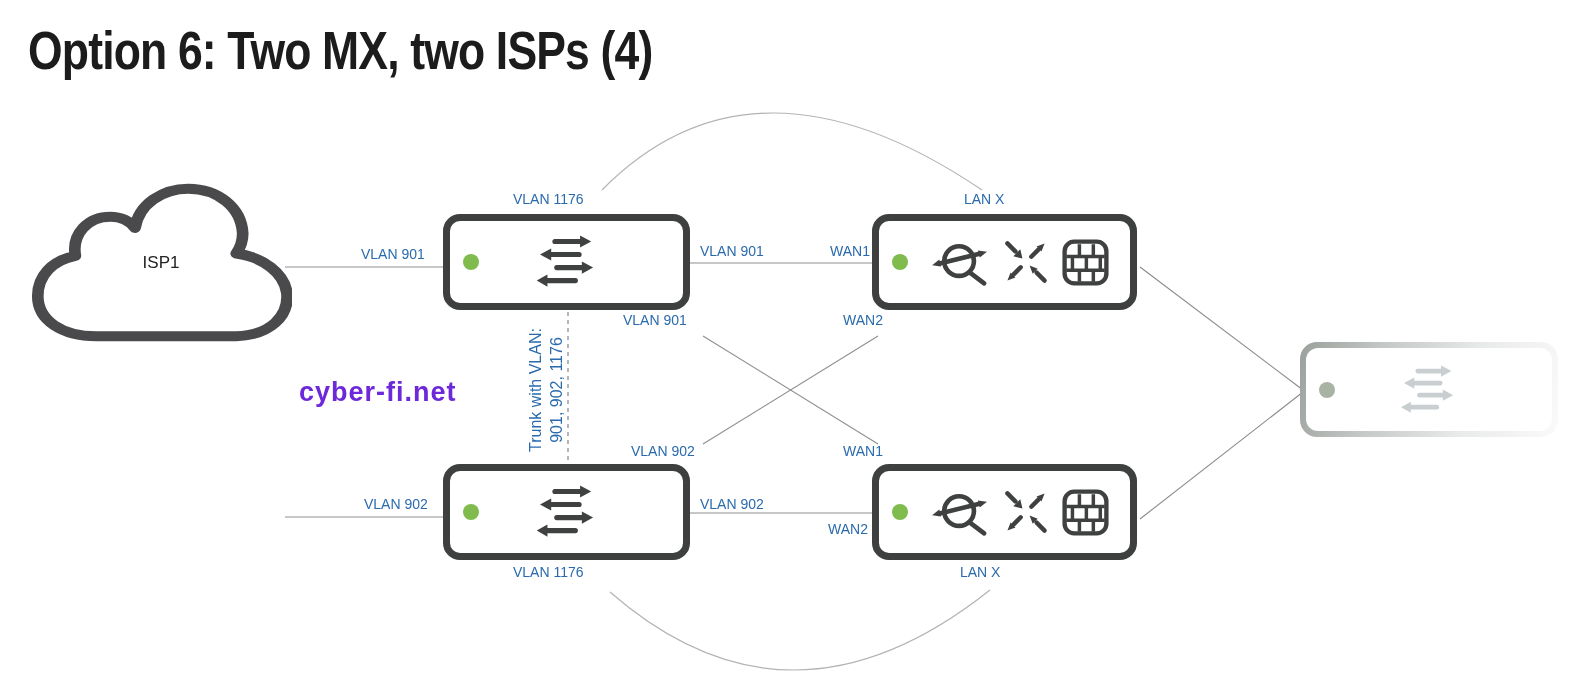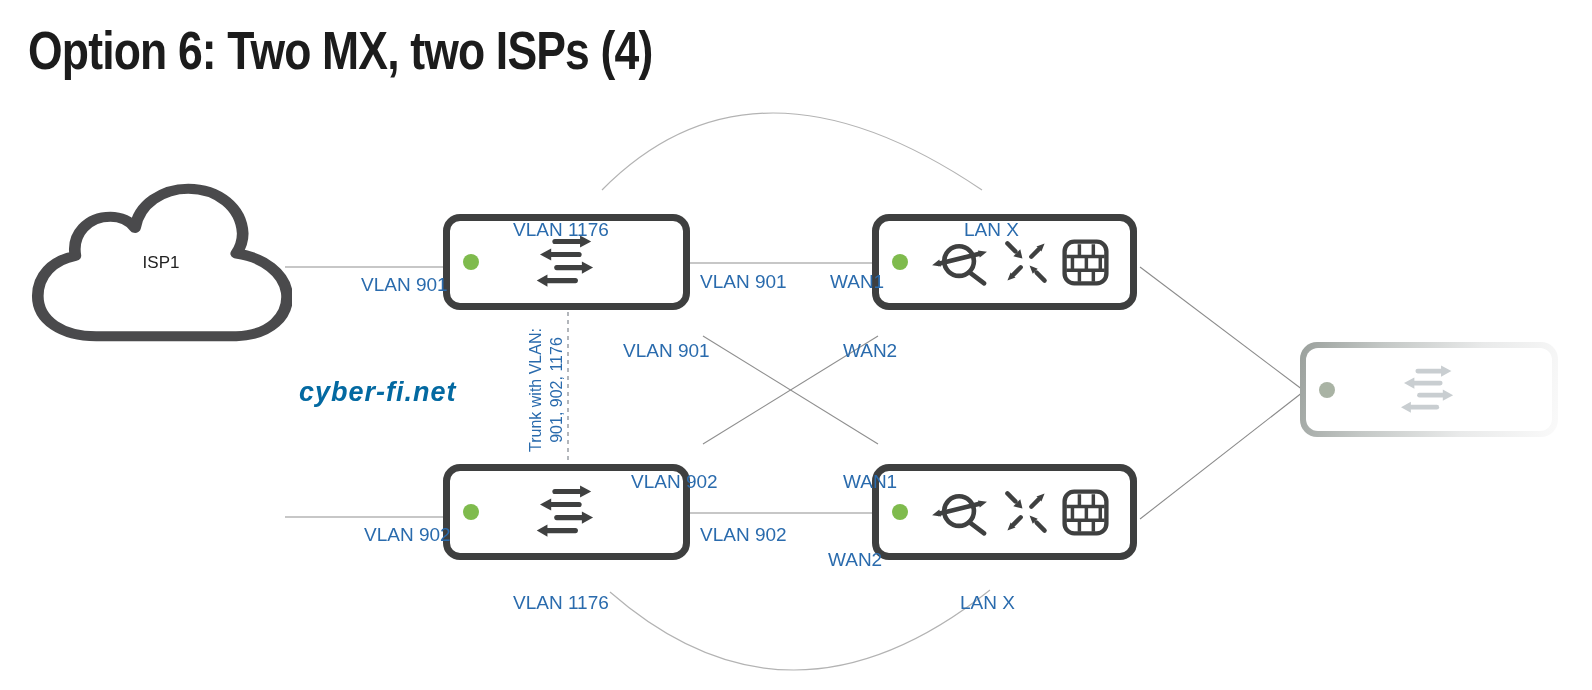--- a/index.html
+++ b/index.html
@@ -17,25 +17,25 @@
     font-family:"Liberation Sans",sans-serif;
   }
   .title{
     position:absolute;left:28px;top:20px;margin:0;
     font-size:53px;font-weight:700;color:#1c1c1c;letter-spacing:-1px;
     transform:scaleX(0.84);transform-origin:0 50%;white-space:nowrap;
     font-family:"Liberation Sans",sans-serif;
   }
   .wires{position:absolute;left:0;top:0;}
   .lbl{
-    position:absolute;font-size:19px;color:var(--blue);white-space:nowrap;line-height:19px;margin-top:30px;
+    position:absolute;font-size:14px;color:var(--blue);white-space:nowrap;line-height:19px;
   }
   .watermark{
-    position:absolute;left:299px;top:377px;font-size:27px;font-style:italic;font-weight:700;
-    color:#0369a1;letter-spacing:1px;
+    position:absolute;left:299px;top:377px;font-size:27px;font-weight:700;
+    color:#6d28d9;letter-spacing:1px;
   }
   .cloud{position:absolute;}
   .cloud svg{position:absolute;left:0;top:0;}
   .cloud-label{
     position:absolute;left:50%;top:50%;transform:translate(-50%,-50%);
     font-size:17px;color:#222;white-space:nowrap;
   }
   .device{
     position:absolute;box-sizing:border-box;background:#fff;
     border:7px solid var(--ink);border-radius:17px;

